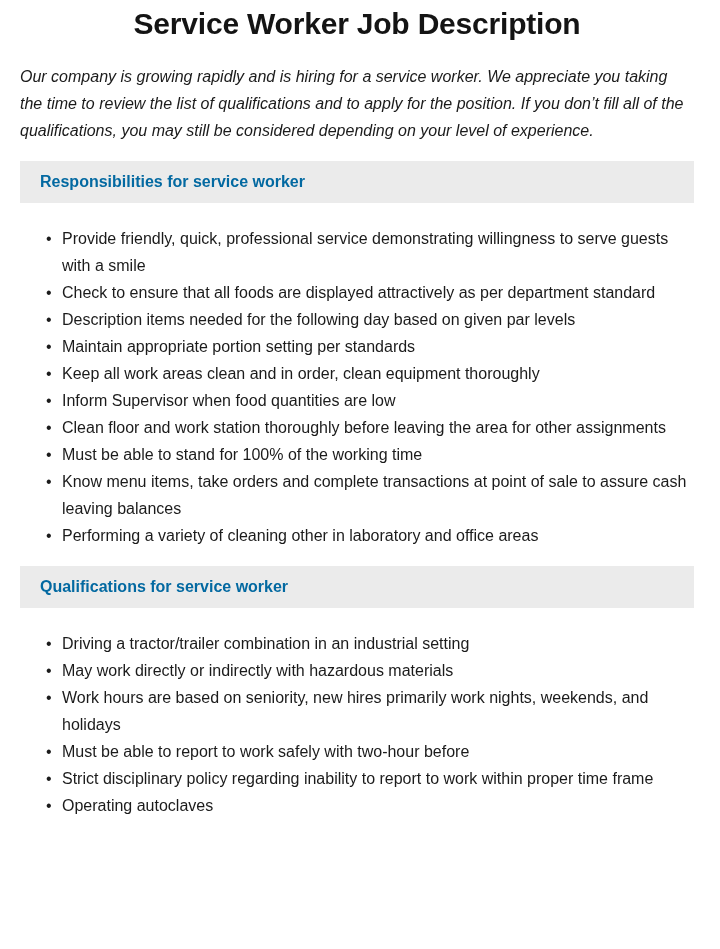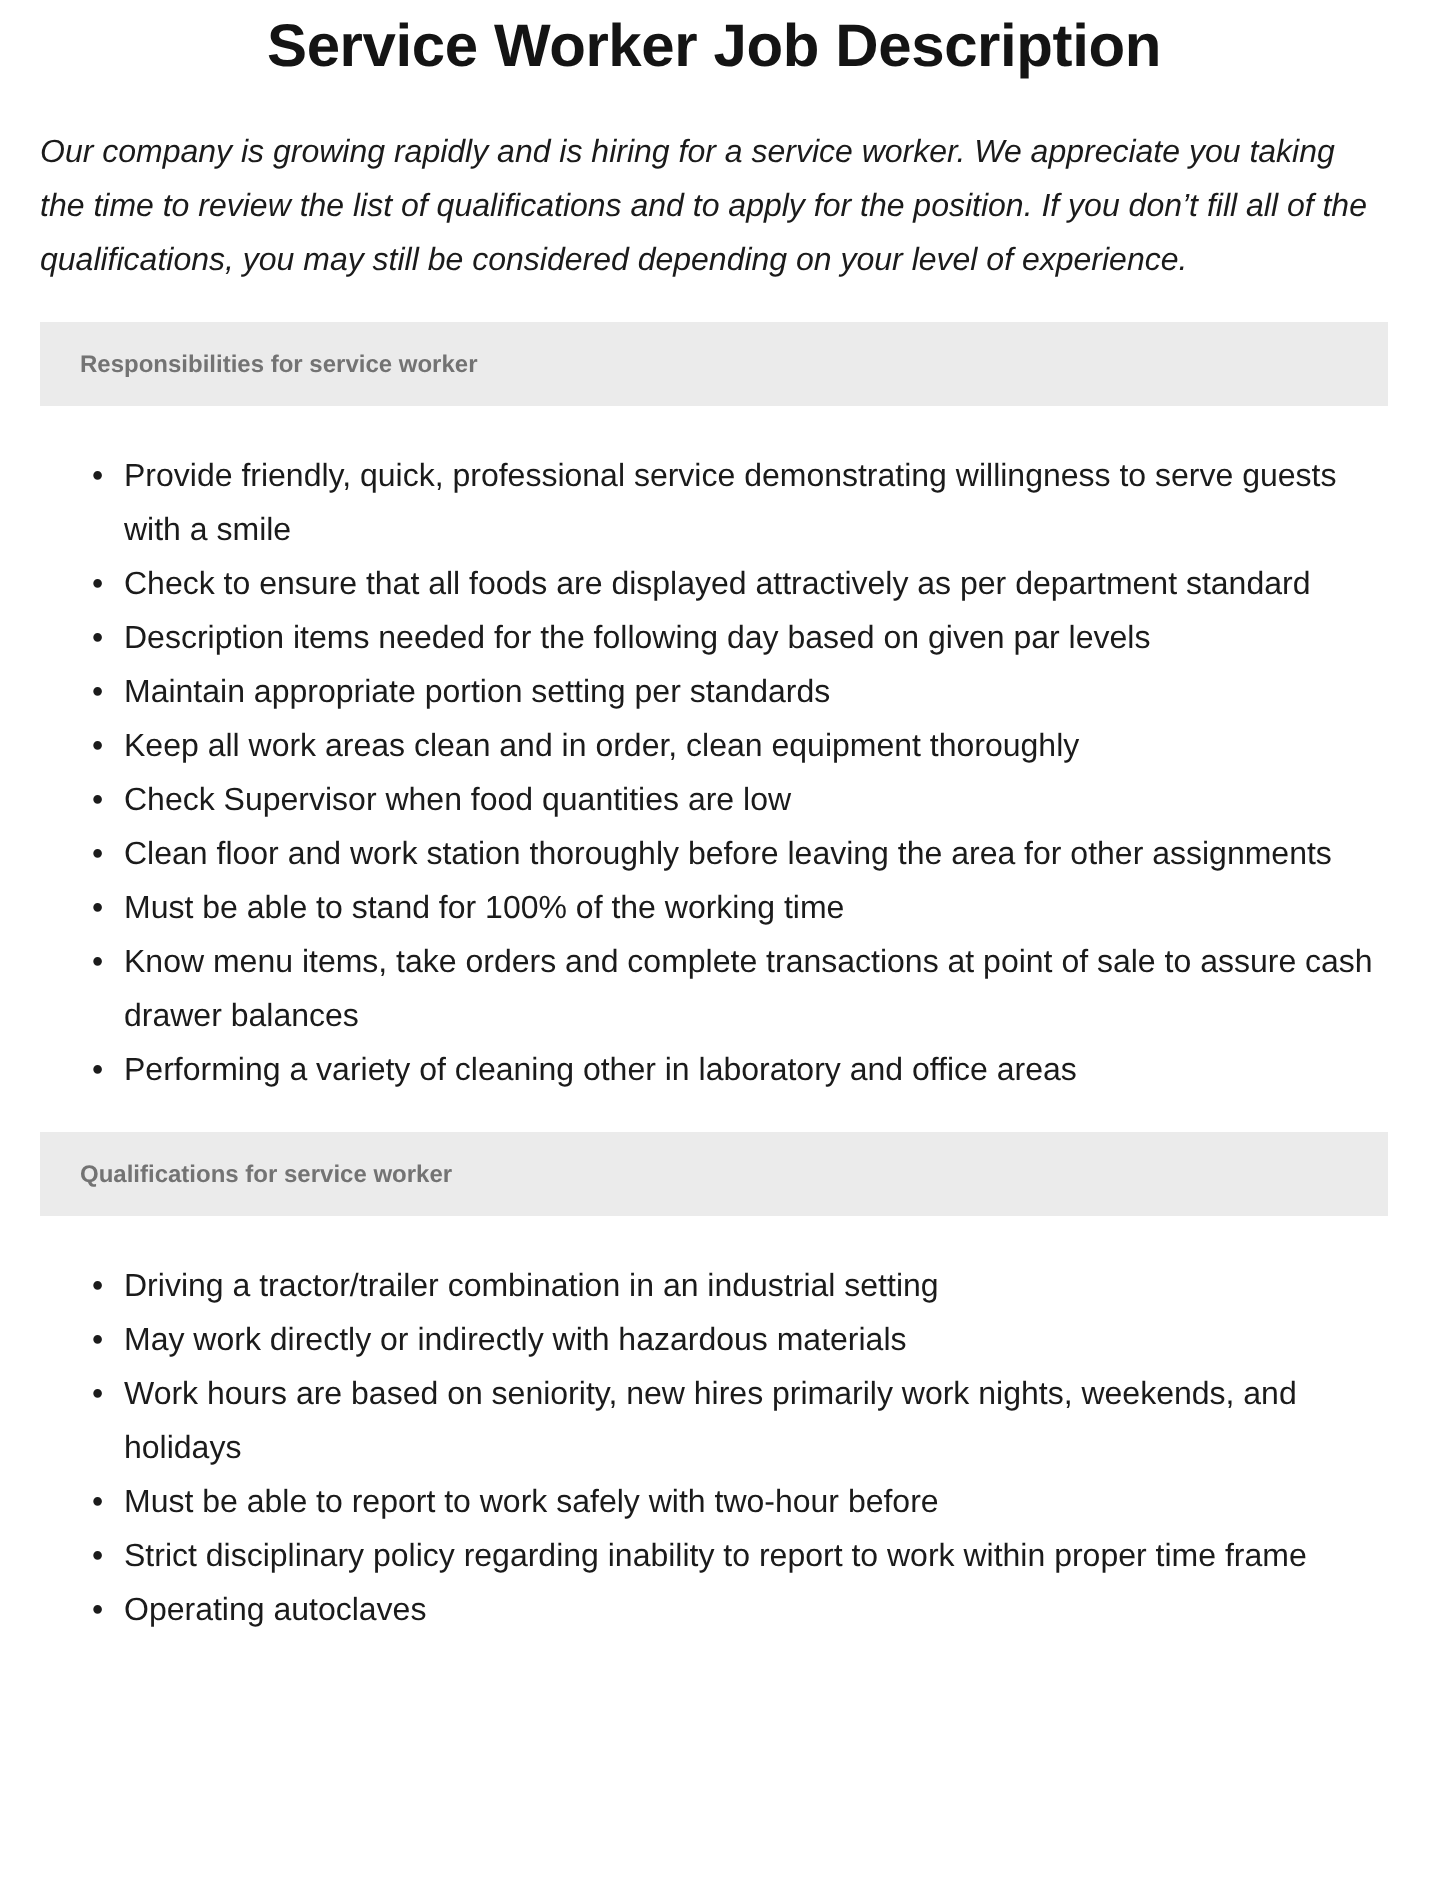--- a/index.html
+++ b/index.html
@@ -30,24 +30,24 @@
     margin: 21px 0 0 0;
     font-size: 16px;
     line-height: 27px;
     color: #1b1b1b;
     font-style: italic;
   }
   .section-header {
     margin-top: 17px;
     background: #ebebeb;
     padding: 12px 20px;
-    font-size: 12px;
+    font-size: 16px;
     line-height: 18px;
     font-weight: 700;
-    color: #737373;
+    color: #0369a1;
   }
   ul.bullet-list {
     list-style: none;
     margin: 22px 0 0 0;
     padding: 0 0 0 26px;
   }
   ul.bullet-list li {
     display: flex;
     align-items: flex-start;
     font-size: 16px;
@@ -92,33 +92,33 @@
     <li>
       <span class="dot">•</span>
       <span class="txt">Maintain appropriate portion setting per standards</span>
     </li>
     <li>
       <span class="dot">•</span>
       <span class="txt">Keep all work areas clean and in order, clean equipment thoroughly</span>
     </li>
     <li>
       <span class="dot">•</span>
-      <span class="txt">Check Supervisor when food quantities are low</span>
+      <span class="txt">Inform Supervisor when food quantities are low</span>
     </li>
     <li>
       <span class="dot">•</span>
       <span class="txt">Clean floor and work station thoroughly before leaving the area for other assignments</span>
     </li>
     <li>
       <span class="dot">•</span>
       <span class="txt">Must be able to stand for 100% of the working time</span>
     </li>
     <li>
       <span class="dot">•</span>
-      <span class="txt">Know menu items, take orders and complete transactions at point of sale to assure cash drawer balances</span>
+      <span class="txt">Know menu items, take orders and complete transactions at point of sale to assure cash leaving balances</span>
     </li>
     <li>
       <span class="dot">•</span>
       <span class="txt">Performing a variety of cleaning other in laboratory and office areas</span>
     </li>
   </ul>
 
   <div class="section-header">Qualifications for service worker</div>
 
   <ul class="bullet-list">

